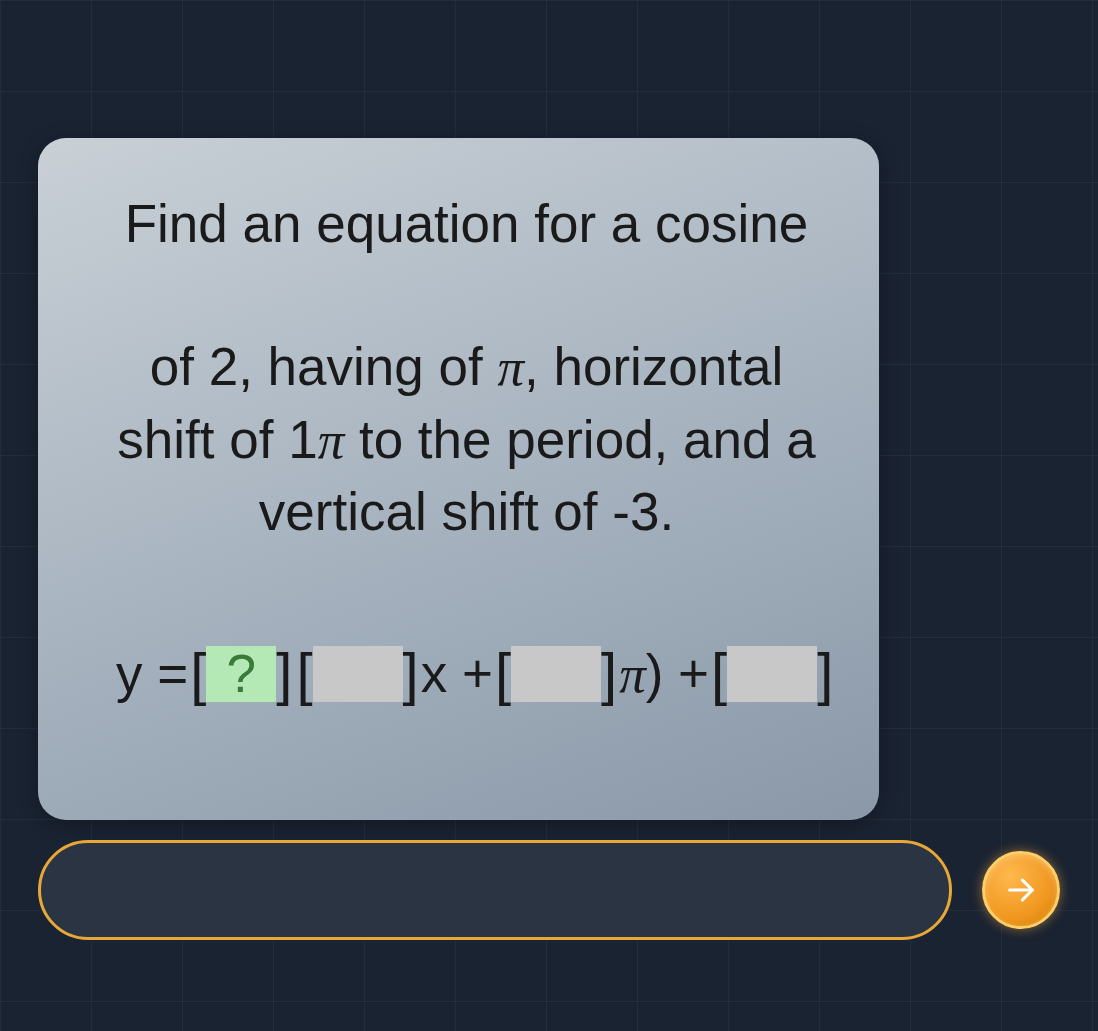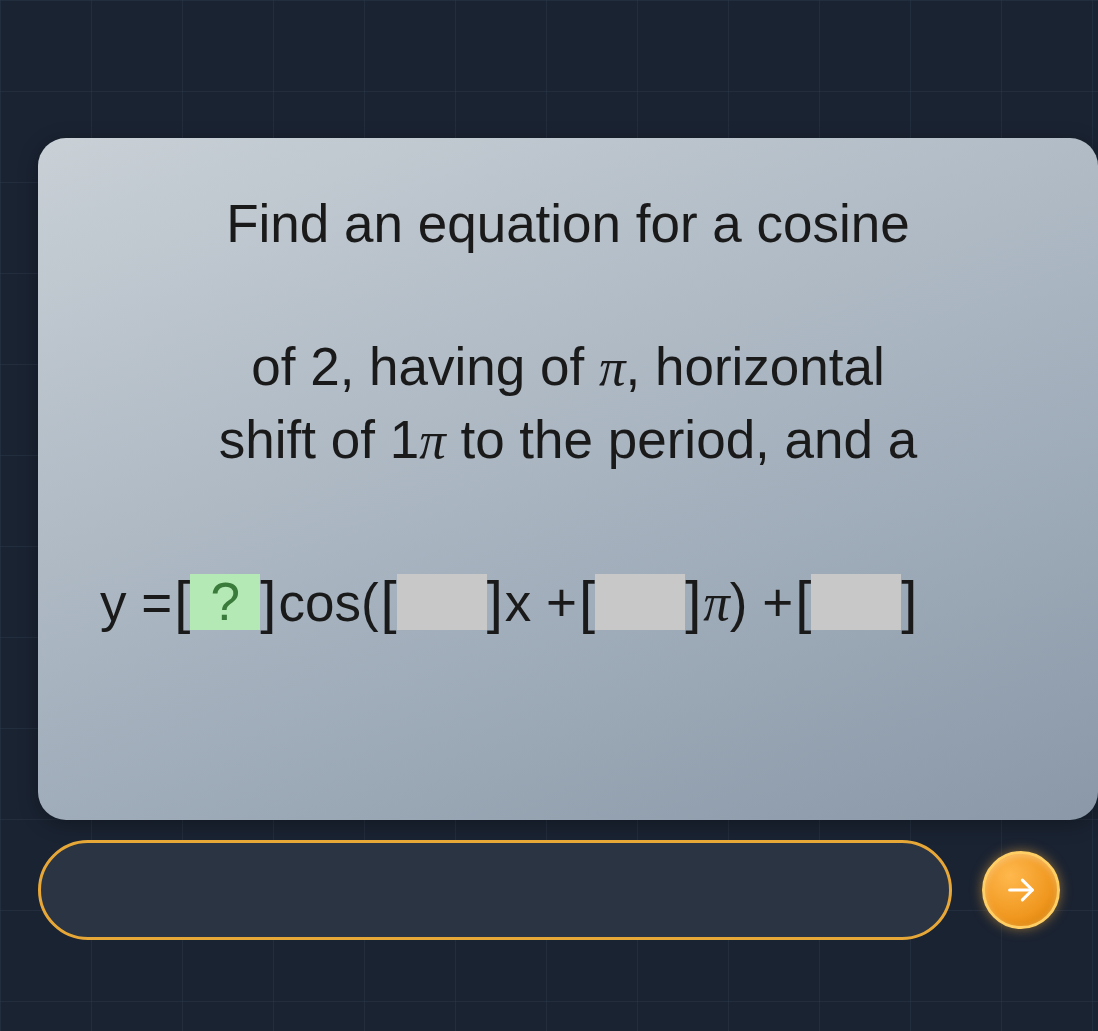--- a/index.html
+++ b/index.html
@@ -13,25 +13,25 @@
     background-size: 91px 91px;
     background-position: 0 0;
     font-family: Arial, Helvetica, sans-serif;
     position: relative;
     overflow: hidden;
   }
   .card {
     position: absolute;
     top: 138px;
     left: 38px;
-    width: 1060px;
+    width: 841px;
     height: 682px;
     background: linear-gradient(160deg, #c9d0d6 0%, #a8b4c0 50%, #8a98a8 100%);
     border-radius: 28px;
-    padding: 50px 40px 40px 40px;
+    padding: 50px 40px 40px 56px;
     box-shadow: 0 4px 20px rgba(0,0,0,0.3);
   }
   .question {
     color: #1a1a1a;
     font-size: 53px;
     text-align: center;
     line-height: 1.35;
     font-weight: 400;
   }
   .pi { font-family: 'Times New Roman', serif; font-style: italic; }
@@ -113,30 +113,30 @@
 </style>
 </head>
 <body>
 
 <div class="card">
   <div class="question">
     <span>Find an equation for a cosine</span><br>
     <br>
     <span>of 2, having of </span><span class="pi">π</span><span>, horizontal</span><br>
     <span>shift of 1</span><span class="pi">π</span><span> to the period, and a</span><br>
+    <span>vertical shift of -3.</span>
   </div>
 
   <div class="equation">
     <span class="eq-text">y = </span>
     <span class="blank active">
       <span class="bracket-l">[</span>
         <span class="fill">?</span>
         <span class="bracket-r">]</span>
     </span>
-    <span class="eq-text"> cos(</span>
     <span class="blank inactive wide">
       <span class="bracket-l">[</span>
         <span class="fill"></span>
         <span class="bracket-r">]</span>
     </span>
     <span class="eq-text">x + </span>
     <span class="blank inactive wide">
       <span class="bracket-l">[</span>
         <span class="fill"></span>
         <span class="bracket-r">]</span>

